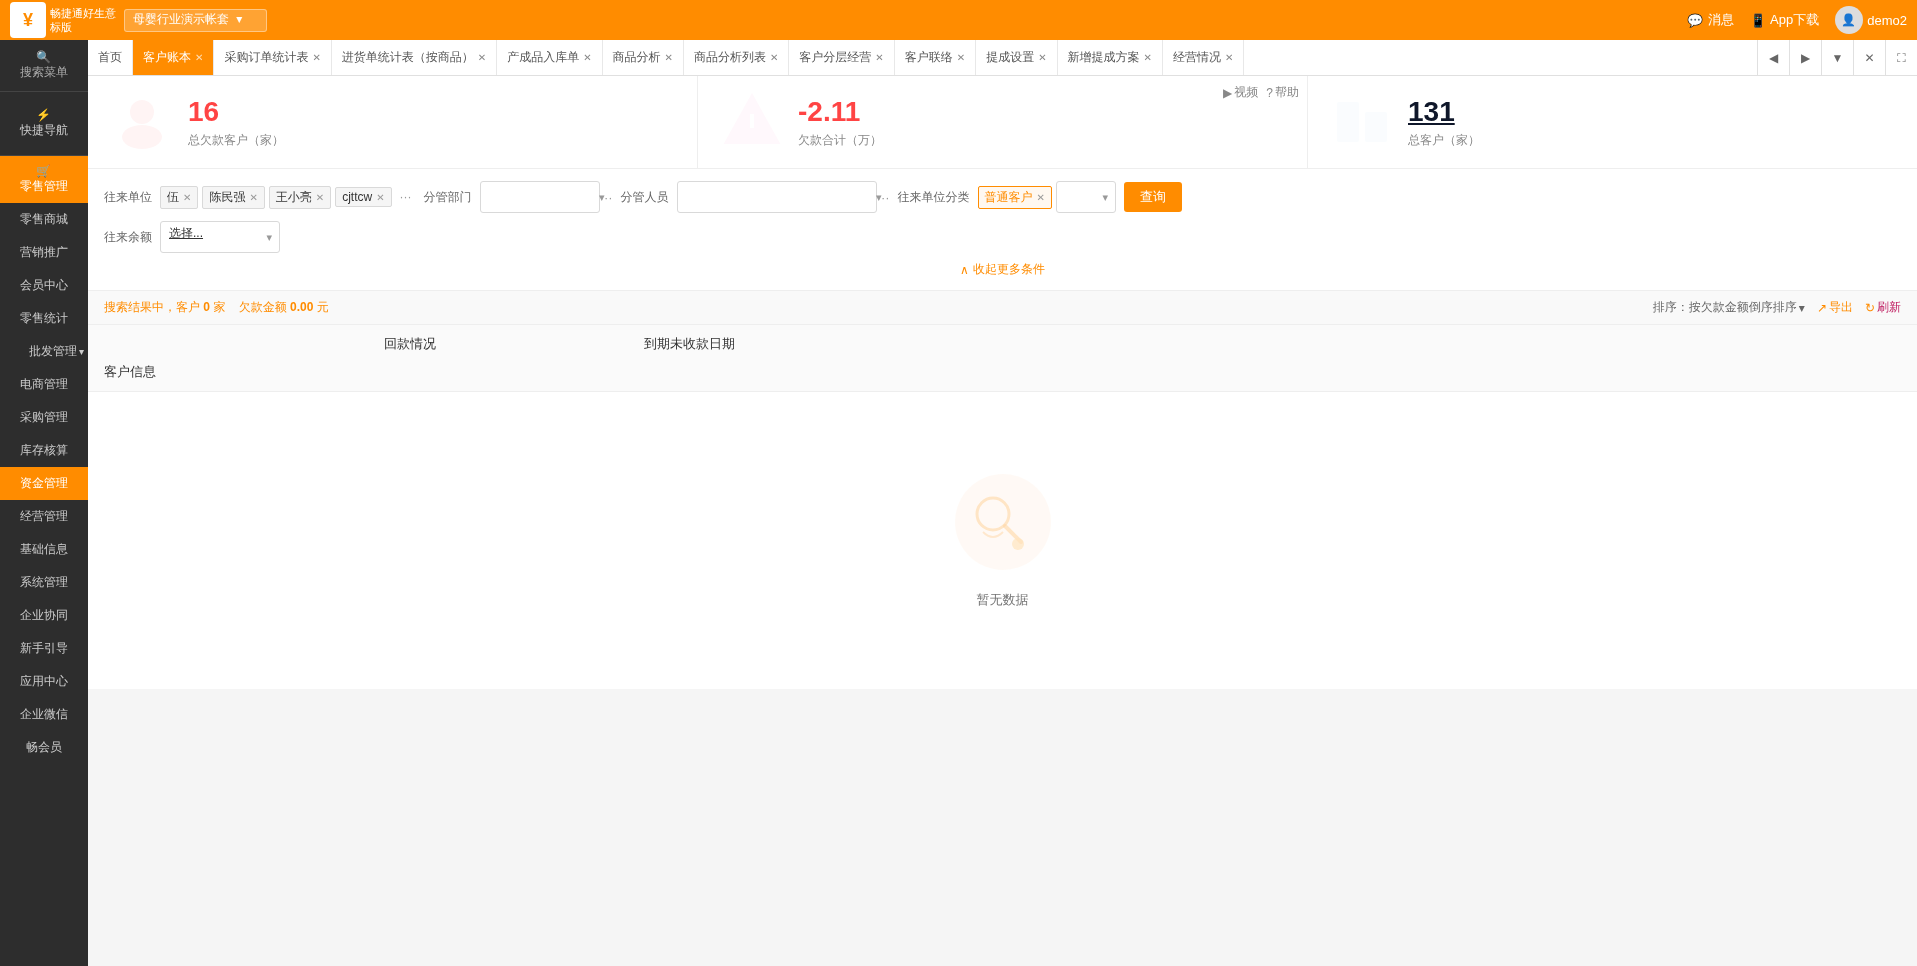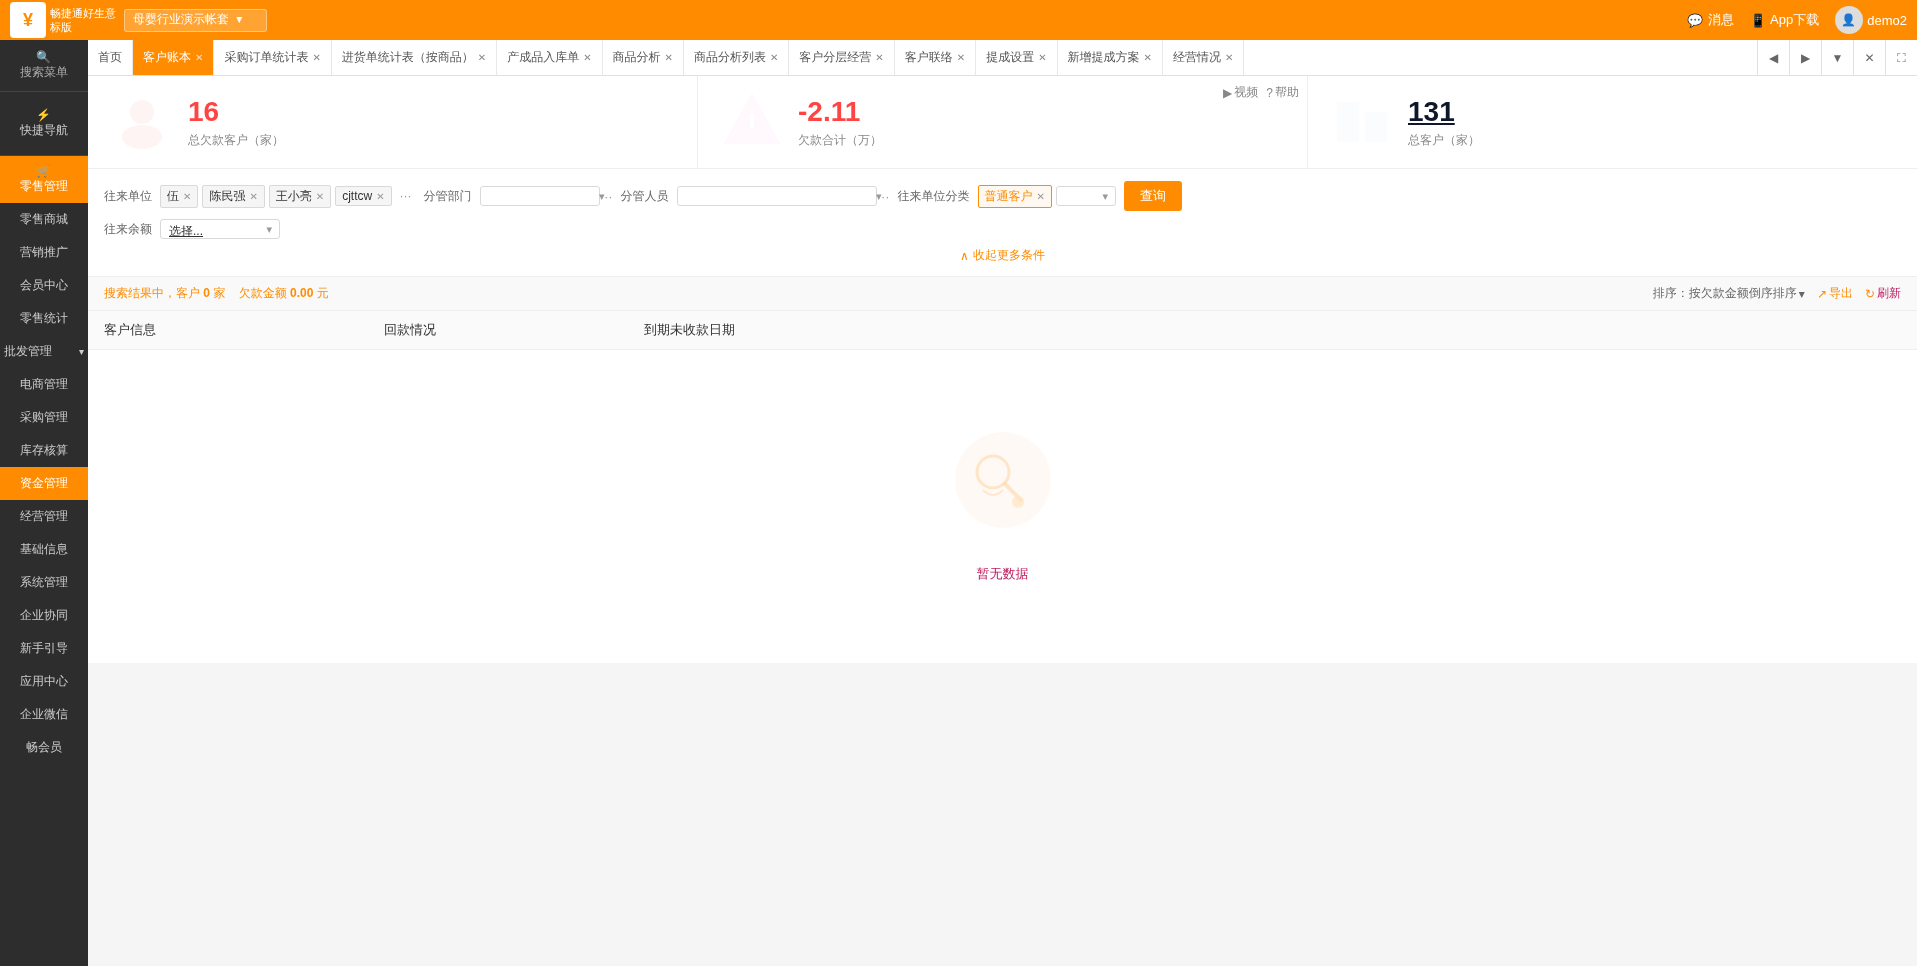--- a/index.html
+++ b/index.html
@@ -19,21 +19,21 @@
 
     
     .main-container { display: flex; flex: 1; overflow: hidden; }
 
     
     .sidebar { width: 88px; background: #2d2d2d; display: flex; flex-direction: column; overflow-y: auto; }
     .sidebar-search { padding: 10px 8px; color: #aaa; font-size: 12px; text-align: center; border-bottom: 1px solid #444; cursor: pointer; }
     .sidebar-nav { padding: 8px 0; border-bottom: 1px solid #444; }
     .sidebar-item { padding: 8px 4px; text-align: center; color: #ccc; font-size: 12px; cursor: pointer; position: relative; }
     .sidebar-item.active { background: #ff8c00; color: white; }
-    .sidebar-item.has-sub { display: flex; align-items: center; justify-content: space-between; gap: 2px; }
+    .sidebar-item.has-sub { display: flex; align-items: center; justify-content: flex-end; gap: 2px; }
     .sidebar-sub-arrow { font-size: 10px; }
 
     
     .content-area { flex: 1; display: flex; flex-direction: column; overflow: hidden; }
 
     
     .tab-bar { background: #fff; border-bottom: 1px solid #e0e0e0; display: flex; align-items: center; padding: 0; height: 36px; overflow: hidden; }
     .tab-item { display: flex; align-items: center; padding: 0 10px; height: 36px; font-size: 12px; color: #555; border-right: 1px solid #e8e8e8; cursor: pointer; white-space: nowrap; gap: 4px; min-width: 0; }
     .tab-item.active { background: #ff8c00; color: white; }
     .tab-item .close-btn { font-size: 10px; opacity: 0.7; cursor: pointer; }
@@ -59,46 +59,46 @@
     .help-btn { cursor: pointer; display: flex; align-items: center; gap: 2px; }
 
     
     .filter-area { background: white; padding: 12px 16px; border-bottom: 1px solid #eee; }
     .filter-row { display: flex; align-items: center; gap: 8px; margin-bottom: 8px; flex-wrap: wrap; }
     .filter-label { color: #666; font-size: 12px; white-space: nowrap; }
     .filter-tags { display: flex; flex-wrap: wrap; gap: 4px; align-items: center; }
     .filter-tag { background: #f5f5f5; border: 1px solid #d9d9d9; border-radius: 2px; padding: 2px 6px; font-size: 12px; display: flex; align-items: center; gap: 4px; }
     .filter-tag .tag-close { cursor: pointer; color: #999; font-size: 10px; }
     .more-btn { color: #999; cursor: pointer; font-size: 12px; padding: 2px 4px; }
-    .filter-select { border: 1px solid #d9d9d9; border-radius: 3px; padding: 4px 28px 0 8px; font-size: 12px; color: #333; cursor: pointer; background: white; min-width: 120px; position: relative; appearance: none; text-decoration: underline; }
+    .filter-select { border: 1px solid #d9d9d9; border-radius: 3px; padding: 4px 28px 12px 8px; font-size: 12px; color: #333; cursor: pointer; background: white; min-width: 120px; position: relative; appearance: none; text-decoration: underline; }
     .filter-select-wrapper { position: relative; display: inline-flex; align-items: center; }
     .filter-select-wrapper::after { content: '▾'; position: absolute; right: 8px; color: #999; pointer-events: none; font-size: 11px; }
     .filter-dots { color: #999; cursor: pointer; }
     .collapse-btn { display: flex; align-items: center; gap: 4px; color: #ff8c00; font-size: 12px; cursor: pointer; justify-content: center; margin-top: 4px; }
 
     
     .results-bar { background: #f9f9f9; padding: 8px 16px; display: flex; align-items: center; justify-content: space-between; border-bottom: 1px solid #eee; }
     .results-info { font-size: 12px; color: #666; }
     .results-info span { color: #ff8c00; }
     .results-actions { display: flex; align-items: center; gap: 12px; font-size: 12px; color: #666; }
     .sort-btn { cursor: pointer; display: flex; align-items: center; gap: 2px; }
     .action-btn { cursor: pointer; display: flex; align-items: center; gap: 2px; }
 
     
     .table-container { background: white; }
     .table-header { display: flex; padding: 10px 16px; border-bottom: 1px solid #eee; background: #fafafa; }
     .table-col { font-size: 13px; color: #333; font-weight: 500; }
-    .table-col-1 { width: 280px; }
+    .table-col-1 { width: 280px; margin-top: 28px; }
     .table-col-2 { flex: 1; }
     .table-col-3 { width: 260px; }
     .table-col-4 { width: 180px; }
 
     
     .empty-state { display: flex; flex-direction: column; align-items: center; justify-content: center; padding: 80px 0; }
-    .empty-text { font-size: 13px; color: #be185d; margin-top: 16px; }
+    .empty-text { font-size: 13px; color: #737373; margin-top: 0; }
 
     
     ::-webkit-scrollbar { width: 6px; height: 6px; }
     ::-webkit-scrollbar-track { background: #f1f1f1; }
     ::-webkit-scrollbar-thumb { background: #ccc; border-radius: 3px; }
 
     
     .query-btn { background: #ff8c00; color: white; border: none; border-radius: 3px; padding: 6px 16px; font-size: 13px; cursor: pointer; }
 
     

